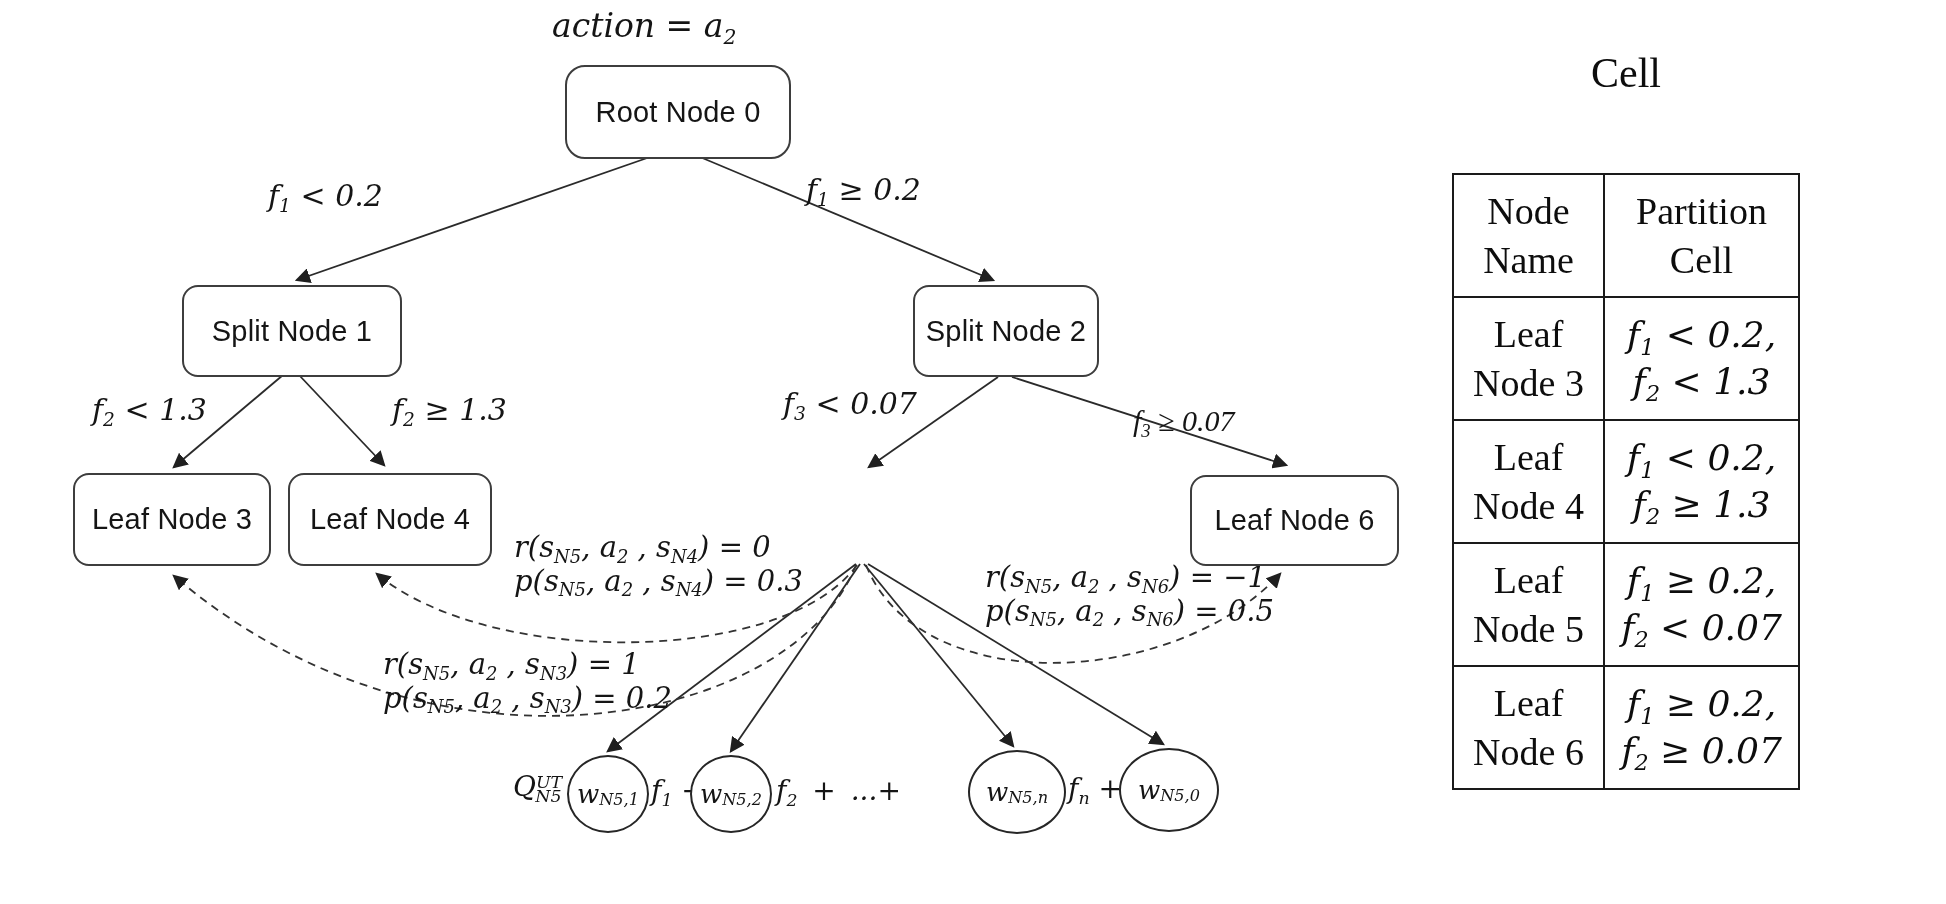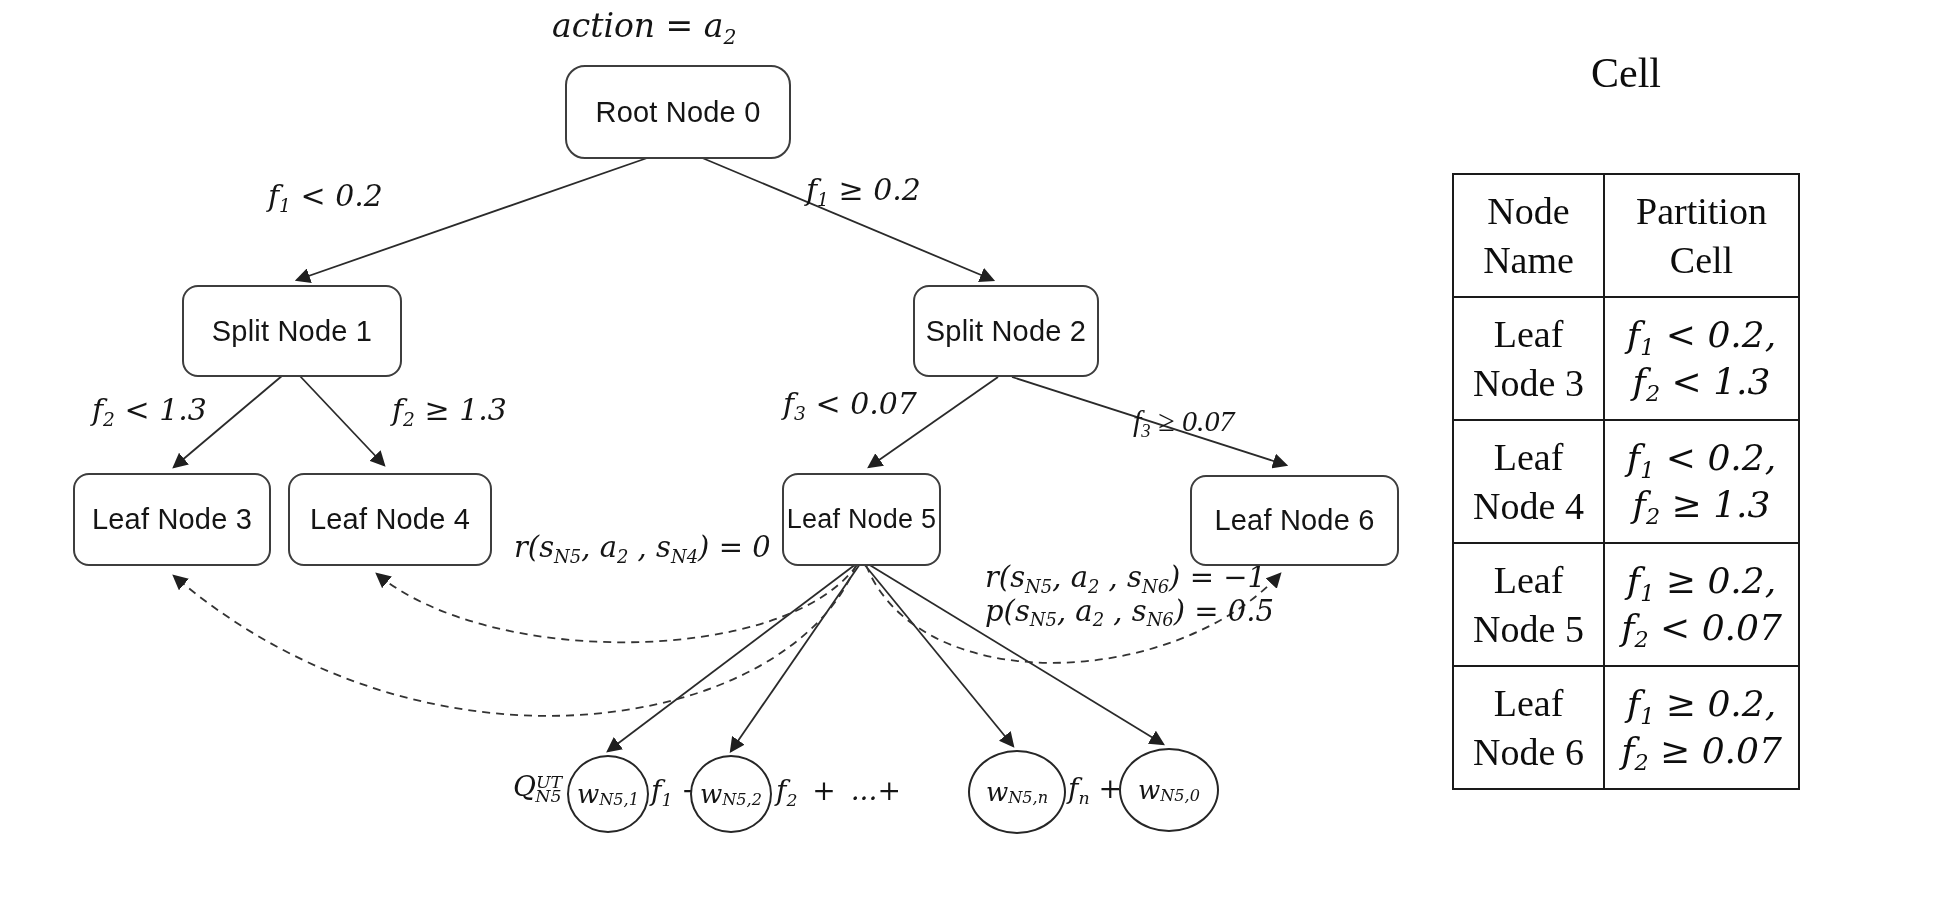--- a/index.html
+++ b/index.html
@@ -61,36 +61,40 @@
     <path d="M866,565 C920,700 1175,688 1280,574" fill="none" stroke="#333" stroke-width="1.8" stroke-dasharray="8 6" marker-end="url(#arr)"></path>
   </svg>
 
   <div class="mathtxt" style="left:552px;top:6px;font-size:33px;">action = a<sub>2</sub></div>
 
   <div class="node" style="left:565px;top:65px;width:222px;height:90px;border-radius:20px;">Root Node 0</div>
   <div class="node" style="left:182px;top:285px;width:216px;height:88px;">Split Node 1</div>
   <div class="node" style="left:913px;top:285px;width:182px;height:88px;">Split Node 2</div>
   <div class="node" style="left:73px;top:473px;width:194px;height:89px;">Leaf Node 3</div>
   <div class="node" style="left:288px;top:473px;width:200px;height:89px;">Leaf Node 4</div>
-  <div class="node" style="left:782px;top:473px;width:155px;height:89px;font-size:27px;">Leaf Node 5</div>
   <div class="node" style="left:1190px;top:475px;width:205px;height:87px;">Leaf Node 6</div>
 
   <div class="mathtxt" style="left:268px;top:178px;font-size:30px;">f<sub>1</sub> &lt; 0.2</div>
   <div class="mathtxt" style="left:806px;top:172px;font-size:30px;">f<sub>1</sub> ≥ 0.2</div>
   <div class="mathtxt" style="left:92px;top:392px;font-size:30px;">f<sub>2</sub> &lt; 1.3</div>
   <div class="mathtxt" style="left:392px;top:392px;font-size:30px;">f<sub>2</sub> ≥ 1.3</div>
   <div class="mathtxt" style="left:783px;top:386px;font-size:30px;">f<sub>3</sub> &lt; 0.07</div>
   <div class="mathtxt" style="left:1133px;top:404px;font-size:30px;font-family:Liberation Serif, serif;">f<sub>3</sub> ≥ 0.07</div>
 
   <div class="mathtxt annot" style="left:514px;top:531px;font-size:29px;">
     <div>r(s<sub>N5</sub>, a<sub>2</sub> , s<sub>N4</sub>) = 0</div>
+    <div>p(s<sub>N5</sub>, a<sub>2</sub> , s<sub>N4</sub>) = 0.3</div>
   </div>
   <div class="mathtxt annot" style="left:985px;top:561px;font-size:29px;">
     <div>r(s<sub>N5</sub>, a<sub>2</sub> , s<sub>N6</sub>) = −1</div>
     <div>p(s<sub>N5</sub>, a<sub>2</sub> , s<sub>N6</sub>) = 0.5</div>
+  </div>
+  <div class="mathtxt annot" style="left:383px;top:648px;font-size:29px;">
+    <div>r(s<sub>N5</sub>, a<sub>2</sub> , s<sub>N3</sub>) = 1</div>
+    <div>p(s<sub>N5</sub>, a<sub>2</sub> , s<sub>N3</sub>) = 0.2</div>
   </div>
 
   <div class="mathtxt" style="left:513px;top:770px;font-size:28px;">Q<sup>UT</sup><sub>N5</sub> =</div>
   <div class="wcirc" style="left:567px;top:755px;width:78px;height:74px;">w<sub>N5,1</sub></div>
   <div class="mathtxt" style="left:651px;top:774px;font-size:28px;">f<sub>1</sub> +</div>
   <div class="wcirc" style="left:690px;top:755px;width:78px;height:74px;">w<sub>N5,2</sub></div>
   <div class="mathtxt" style="left:776px;top:774px;font-size:28px;word-spacing:6px;">f<sub>2</sub> + ...+</div>
   <div class="wcirc" style="left:968px;top:750px;width:94px;height:80px;">w<sub>N5,n</sub></div>
   <div class="mathtxt" style="left:1068px;top:772px;font-size:28px;">f<sub>n</sub> +</div>
   <div class="wcirc" style="left:1119px;top:748px;width:96px;height:80px;">w<sub>N5,0</sub></div>

